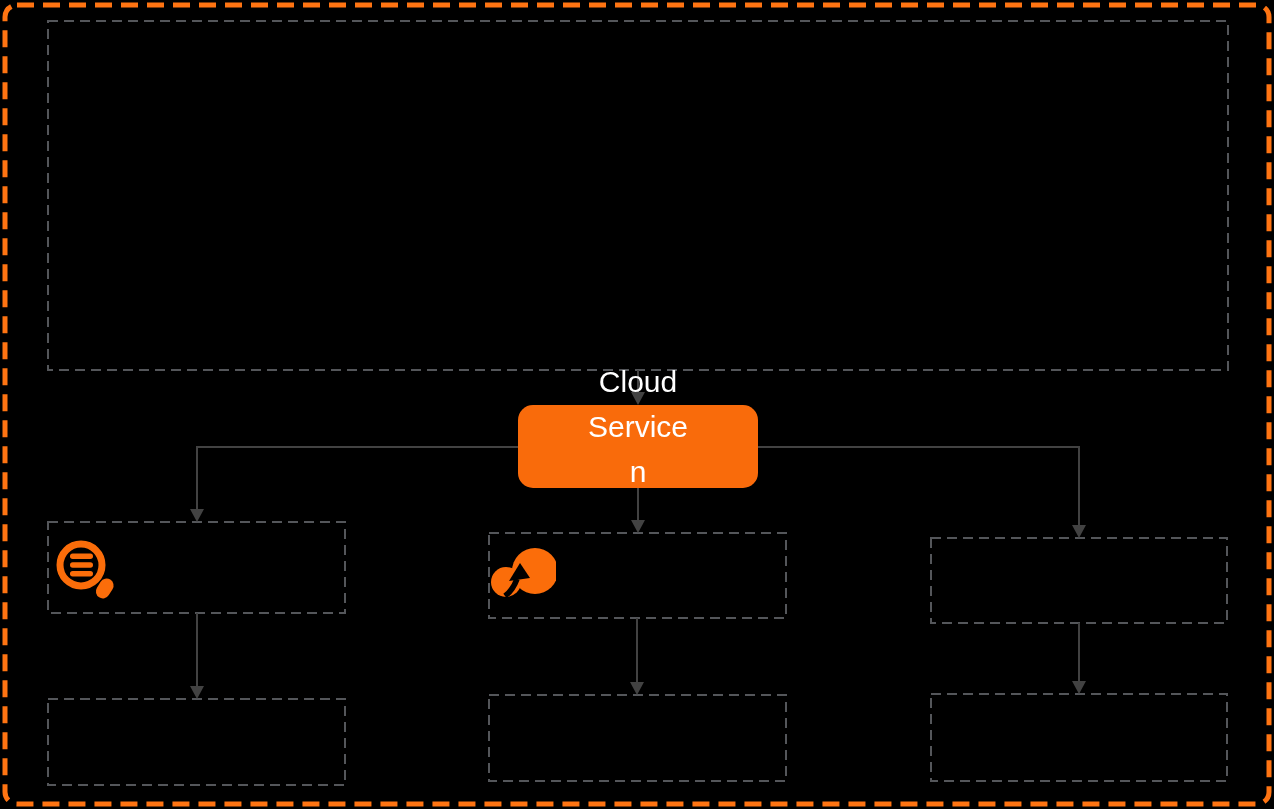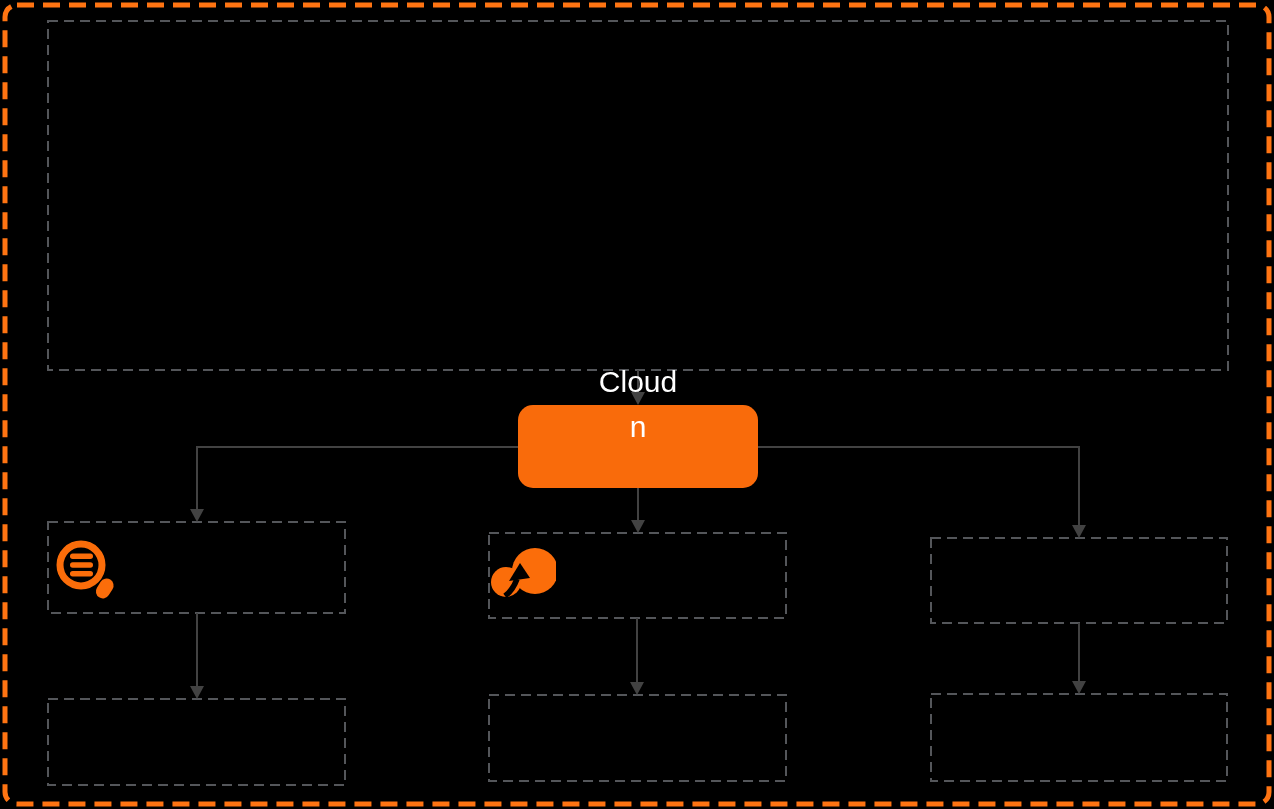--- a/index.html
+++ b/index.html
@@ -78,20 +78,21 @@
 
       <path class="conn-line" d="M1079,623 V681"></path>
       <polygon class="conn-head" points="1072,681 1086,681 1079,694"></polygon>
     </g>
   </svg>
 
   <div class="node"></div>
 
   <div class="node-text">
     <div>Cloud</div>
+    <div>Service</div>
     <div>n</div>
   </div>
 
   <div class="icon icon-left">
     <svg width="64" height="66" viewBox="0 0 64 66">
       <circle class="ic-stroke" cx="27" cy="27" r="21" stroke-width="7"></circle>
       <rect class="ic-fill" x="16" y="15.5" width="23" height="5.5" rx="2.7"></rect>
       <rect class="ic-fill" x="16" y="24.2" width="23" height="5.5" rx="2.7"></rect>
       <rect class="ic-fill" x="16" y="32.9" width="23" height="5.5" rx="2.7"></rect>
       <rect class="ic-fill" x="44" y="40" width="14" height="21" rx="7" transform="rotate(32 51 50)"></rect>

